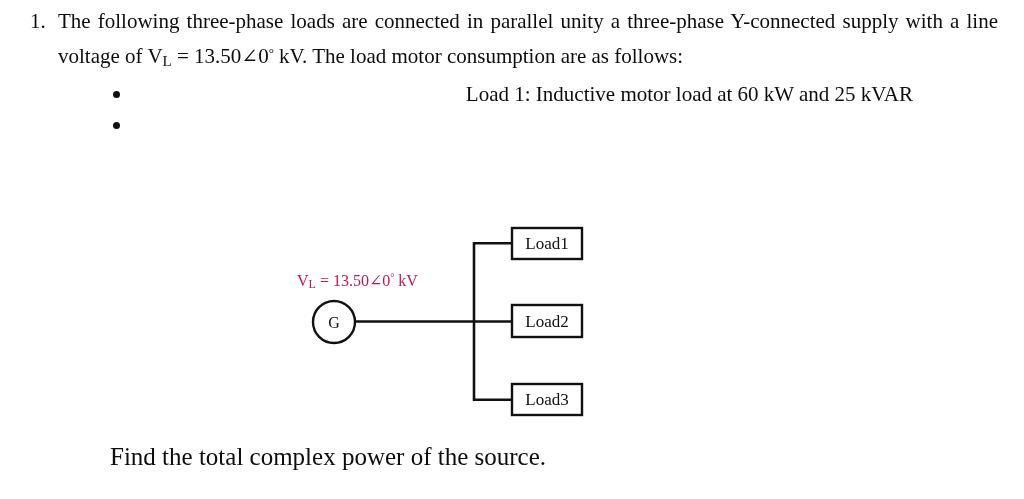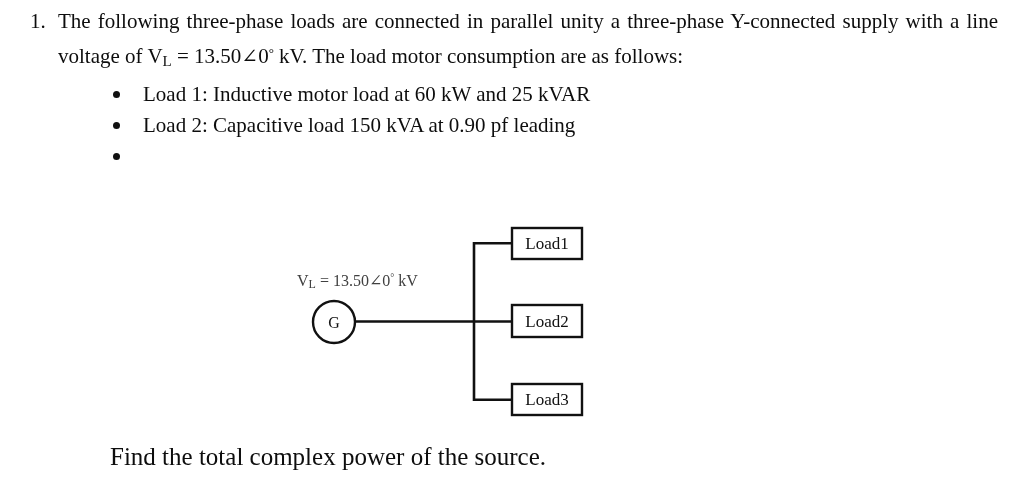--- a/index.html
+++ b/index.html
@@ -63,20 +63,21 @@
 
   
   .bullets {
     position: absolute;
     left: 113px;
     top: 79px;
     width: 800px;
     list-style: none;
     margin: 0;
     padding: 0;
+    text-align: right;
   }
   .bullets li {
     position: relative;
     font-size: 21px;
     line-height: 31px;
     padding-left: 30px;
     white-space: nowrap;
   }
   .bullets li .dot {
     position: absolute;
@@ -110,21 +111,21 @@
     fill: #111111;
   }
 
   .vl-label {
     position: absolute;
     left: 297px;
     top: 268px;
     font-size: 16px;
     line-height: 20px;
     white-space: nowrap;
-    color: #404040;
+    color: #be185d;
     text-align: center;
   }
   .vl-label .vsub {
     font-size: 12px;
     vertical-align: -0.24em;
   }
   .vl-label .deg {
     font-size: 10px;
     vertical-align: 0.45em;
   }
@@ -155,24 +156,20 @@
   </div>
 </div>
 
 <ul class="bullets">
   <li>
     <span class="dot"></span>
     <span>Load 1: Inductive motor load at 60 kW and 25 kVAR</span>
   </li>
   <li>
     <span class="dot"></span>
-    <span>Load 2: Capacitive load 150 kVA at 0.90 pf leading</span>
-  </li>
-  <li>
-    <span class="dot"></span>
   </li>
 </ul>
 
 <div class="diagram">
   <svg width="1024" height="499" viewBox="0 0 1024 499" xmlns="http://www.w3.org/2000/svg">
 
     <circle cx="334" cy="322" r="21" fill="#ffffff" stroke="#111111" stroke-width="2.4"></circle>
     <text class="gen-label" x="334" y="328" text-anchor="middle">G</text>
 
     <line x1="355" y1="321.5" x2="513" y2="321.5" stroke="#111111" stroke-width="2.6" stroke-linecap="butt"></line>

